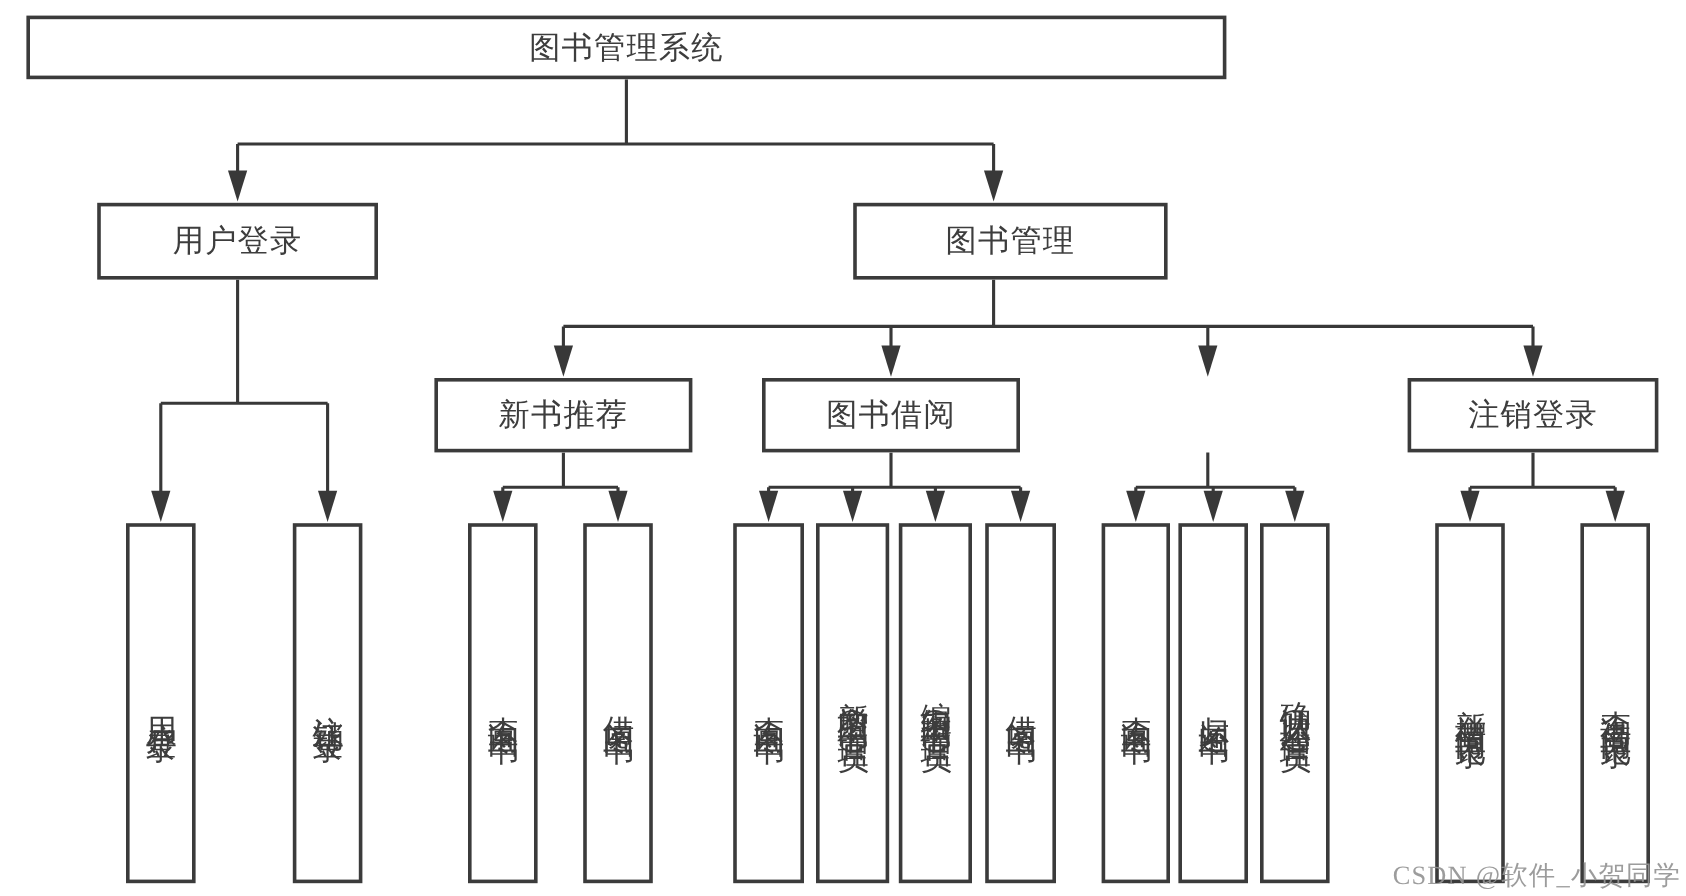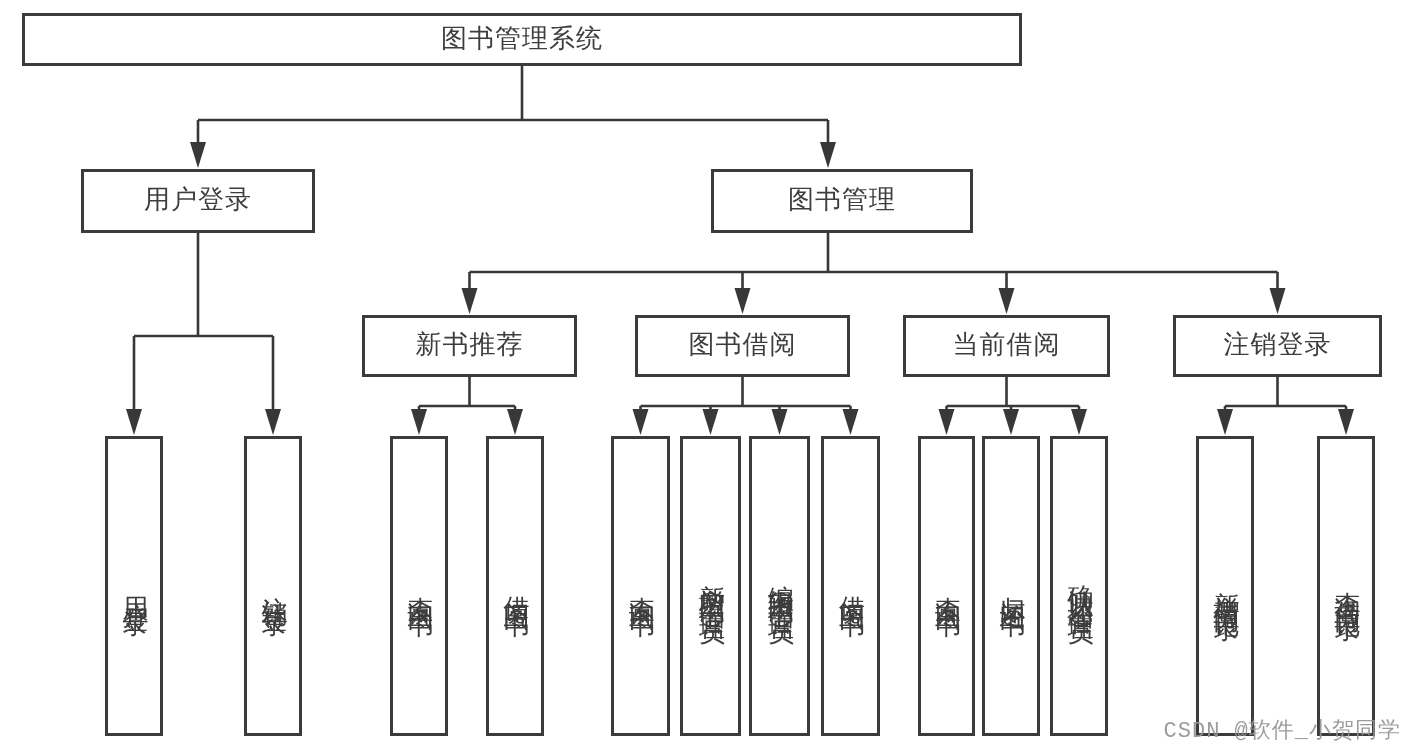--- a/index.html
+++ b/index.html
@@ -2,21 +2,21 @@
 <html><head>
 <meta charset="utf-8">
 <style>
   html, body { margin: 0; padding: 0; background: #ffffff; }
   .canvas {
     position: relative;
     width: 1405px;
     height: 747px;
     background: #ffffff;
     overflow: hidden;
-    font-family: Liberation Mono, monospace;
+    font-family: Liberation Serif, serif;
     color: #3d3d3d;
   }
   .connectors {
     position: absolute;
     left: 0; top: 0;
     width: 1405px; height: 747px;
     pointer-events: none;
   }
   .node {
     position: absolute;
@@ -112,23 +112,20 @@
   <div class="node" style="left:711px; top:169px; width:262px; height:64px">
     <span class="hlabel">图书管理</span>
   </div>
 
   <div class="node" style="left:635px; top:315px; width:215px; height:62px">
     <span class="hlabel">图书借阅</span>
   </div>
   <div class="node" style="left:362px; top:315px; width:215px; height:62px">
     <span class="hlabel">新书推荐</span>
   </div>
-  <div class="node" style="left:903px; top:315px; width:207px; height:62px">
-    <span class="hlabel">当前借阅</span>
-  </div>
   <div class="node" style="left:1173px; top:315px; width:209px; height:62px">
     <span class="hlabel">注销登录</span>
   </div>
 
   <div class="leaf" style="left:105px; width:58px">
     <span class="vlabel">用户登录</span>
   </div>
   <div class="leaf" style="left:244px; width:58px">
     <span class="vlabel">注销登录</span>
   </div>

